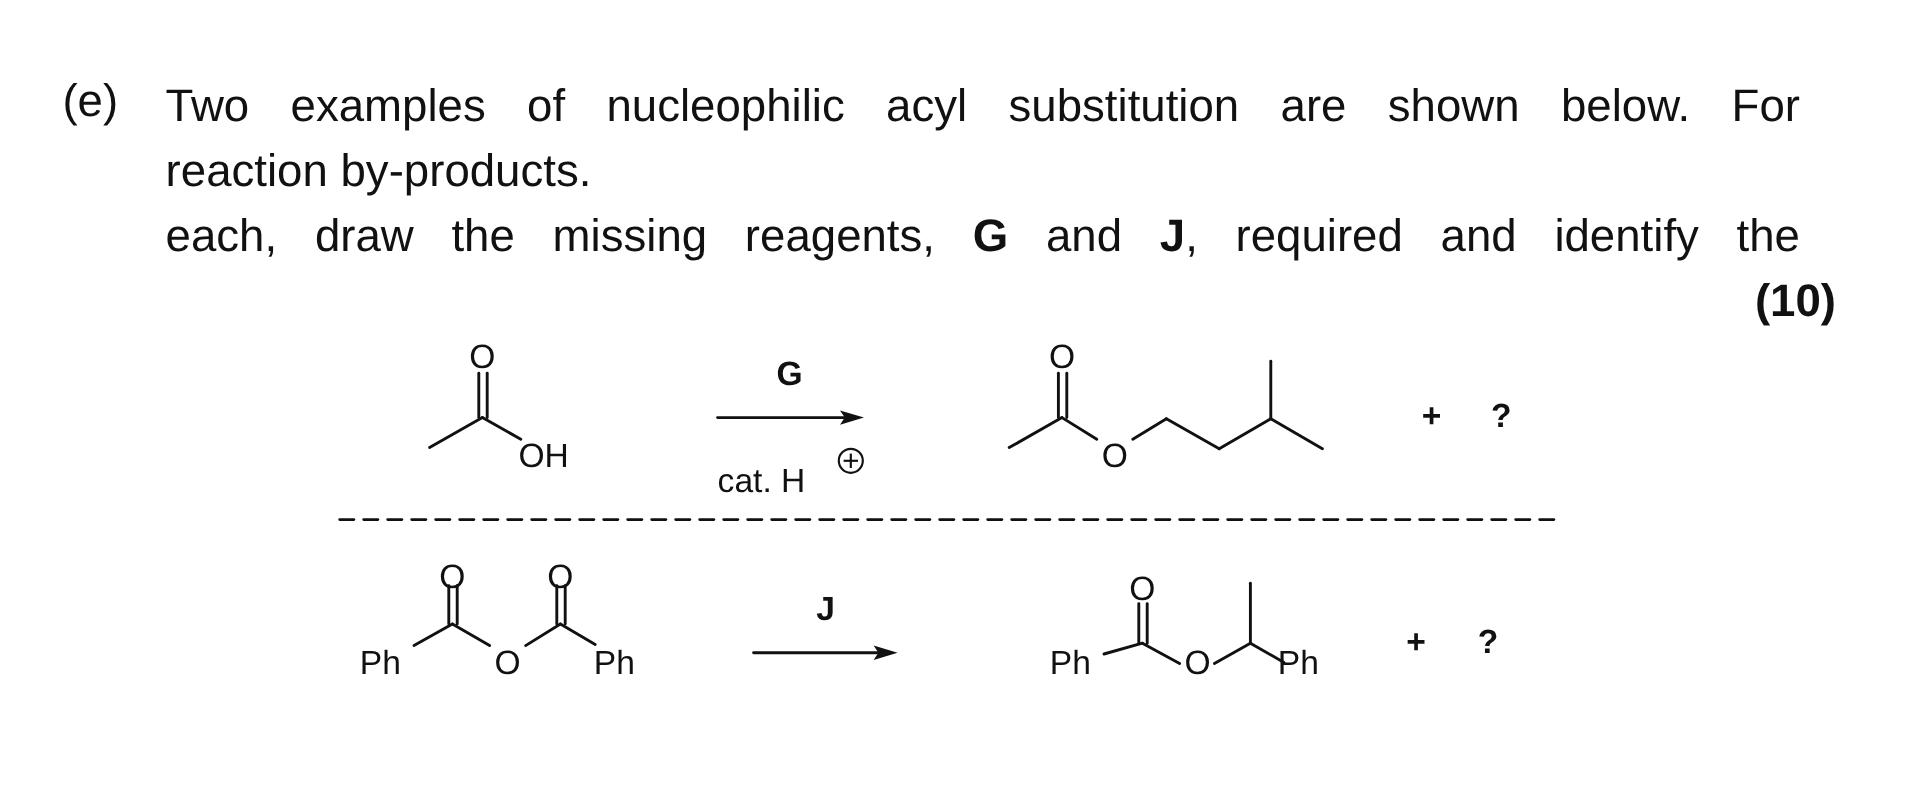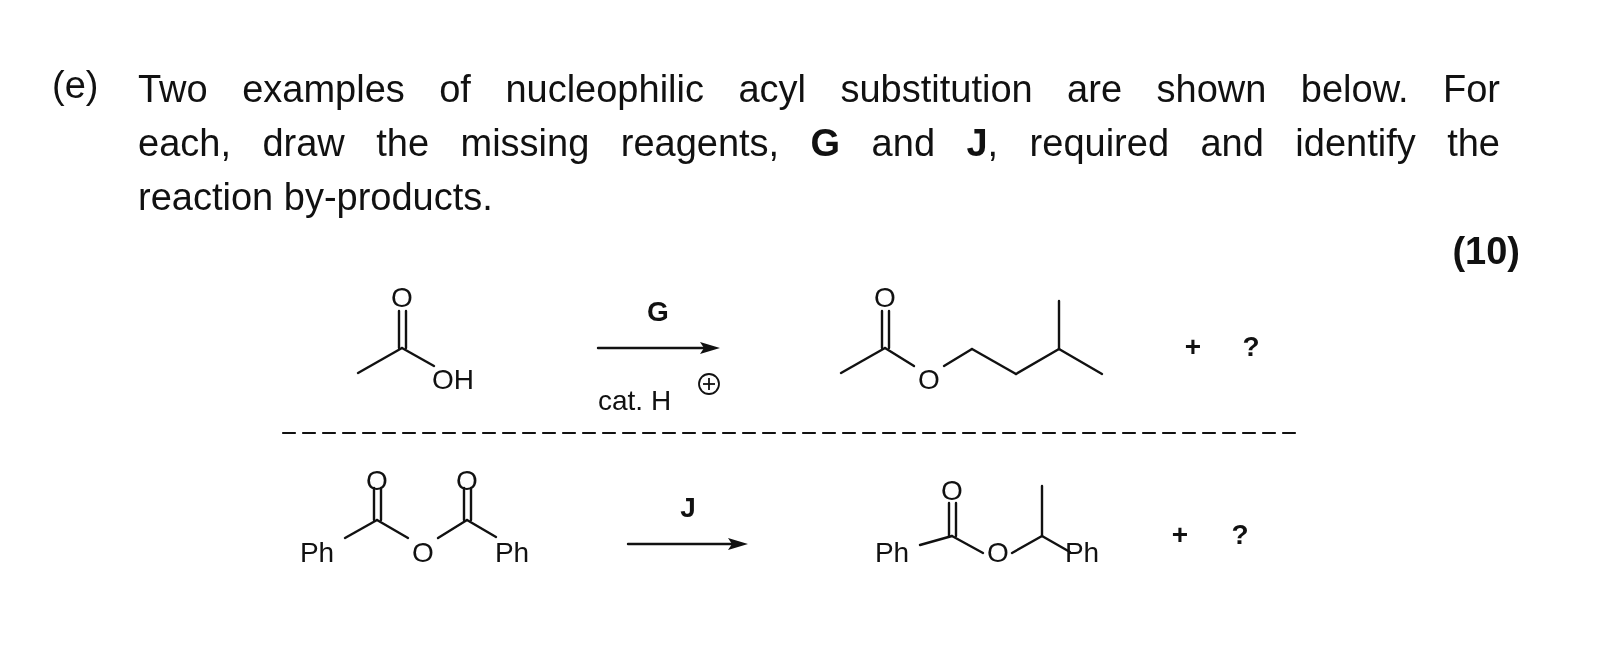--- a/index.html
+++ b/index.html
@@ -3,36 +3,36 @@
 <meta charset="utf-8">
 <style>
   html, body { margin: 0; padding: 0; background: #ffffff; }
   body { width: 1600px; height: 654px; position: relative; overflow: hidden;
          font-family: "Liberation Sans", sans-serif; color: #111; }
   .label { position: absolute; font-size: 38px; line-height: 1; letter-spacing: 0; }
   .para { position: absolute; left: 138px; top: 62px; width: 1362px; font-size: 38px; line-height: 54px; }
   .para .line { display: block; text-align: justify; text-align-last: justify; white-space: nowrap; }
   .para .line.last { text-align-last: left; }
   .bold { font-weight: bold; }
-  .marks { position: absolute; right: 80px; top: 230px; font-size: 38px; font-weight: bold; }
+  .marks { position: absolute; right: 70px; top: 230px; font-size: 38px; font-weight: bold; }
   svg.scheme { position: absolute; left: 0; top: 0; }
   .atom { font-family: "Liberation Sans", sans-serif; font-size: 28px; fill: #111; }
   .reagent { font-family: "Liberation Sans", sans-serif; font-size: 28px; fill: #111; }
   .reagent-bold { font-family: "Liberation Sans", sans-serif; font-size: 28px; font-weight: bold; fill: #111; }
   .plusq { font-family: "Liberation Sans", sans-serif; font-size: 28px; font-weight: bold; fill: #111; }
 </style>
 </head>
 <body>
 
 <div class="label" style="left:52px; top:66px;">(e)</div>
 
 <div class="para">
   <span class="line">Two examples of nucleophilic acyl substitution are shown below.  For</span>
+  <span class="line last">reaction by-products.</span>
   <span class="line"><span>each, draw the missing reagents, </span><span class="bold">G</span><span> and </span><span class="bold">J</span><span>, required and identify the</span></span>
-  <span class="line last">reaction by-products.</span>
 </div>
 
 <div class="marks">(10)</div>
 
 <svg class="scheme" width="1600" height="654" viewBox="0 0 1600 654">
   <g stroke="#111" stroke-width="2.4" fill="none" stroke-linecap="round">
 
     <g>
 
       <line x1="358" y1="373" x2="402" y2="348"></line>

